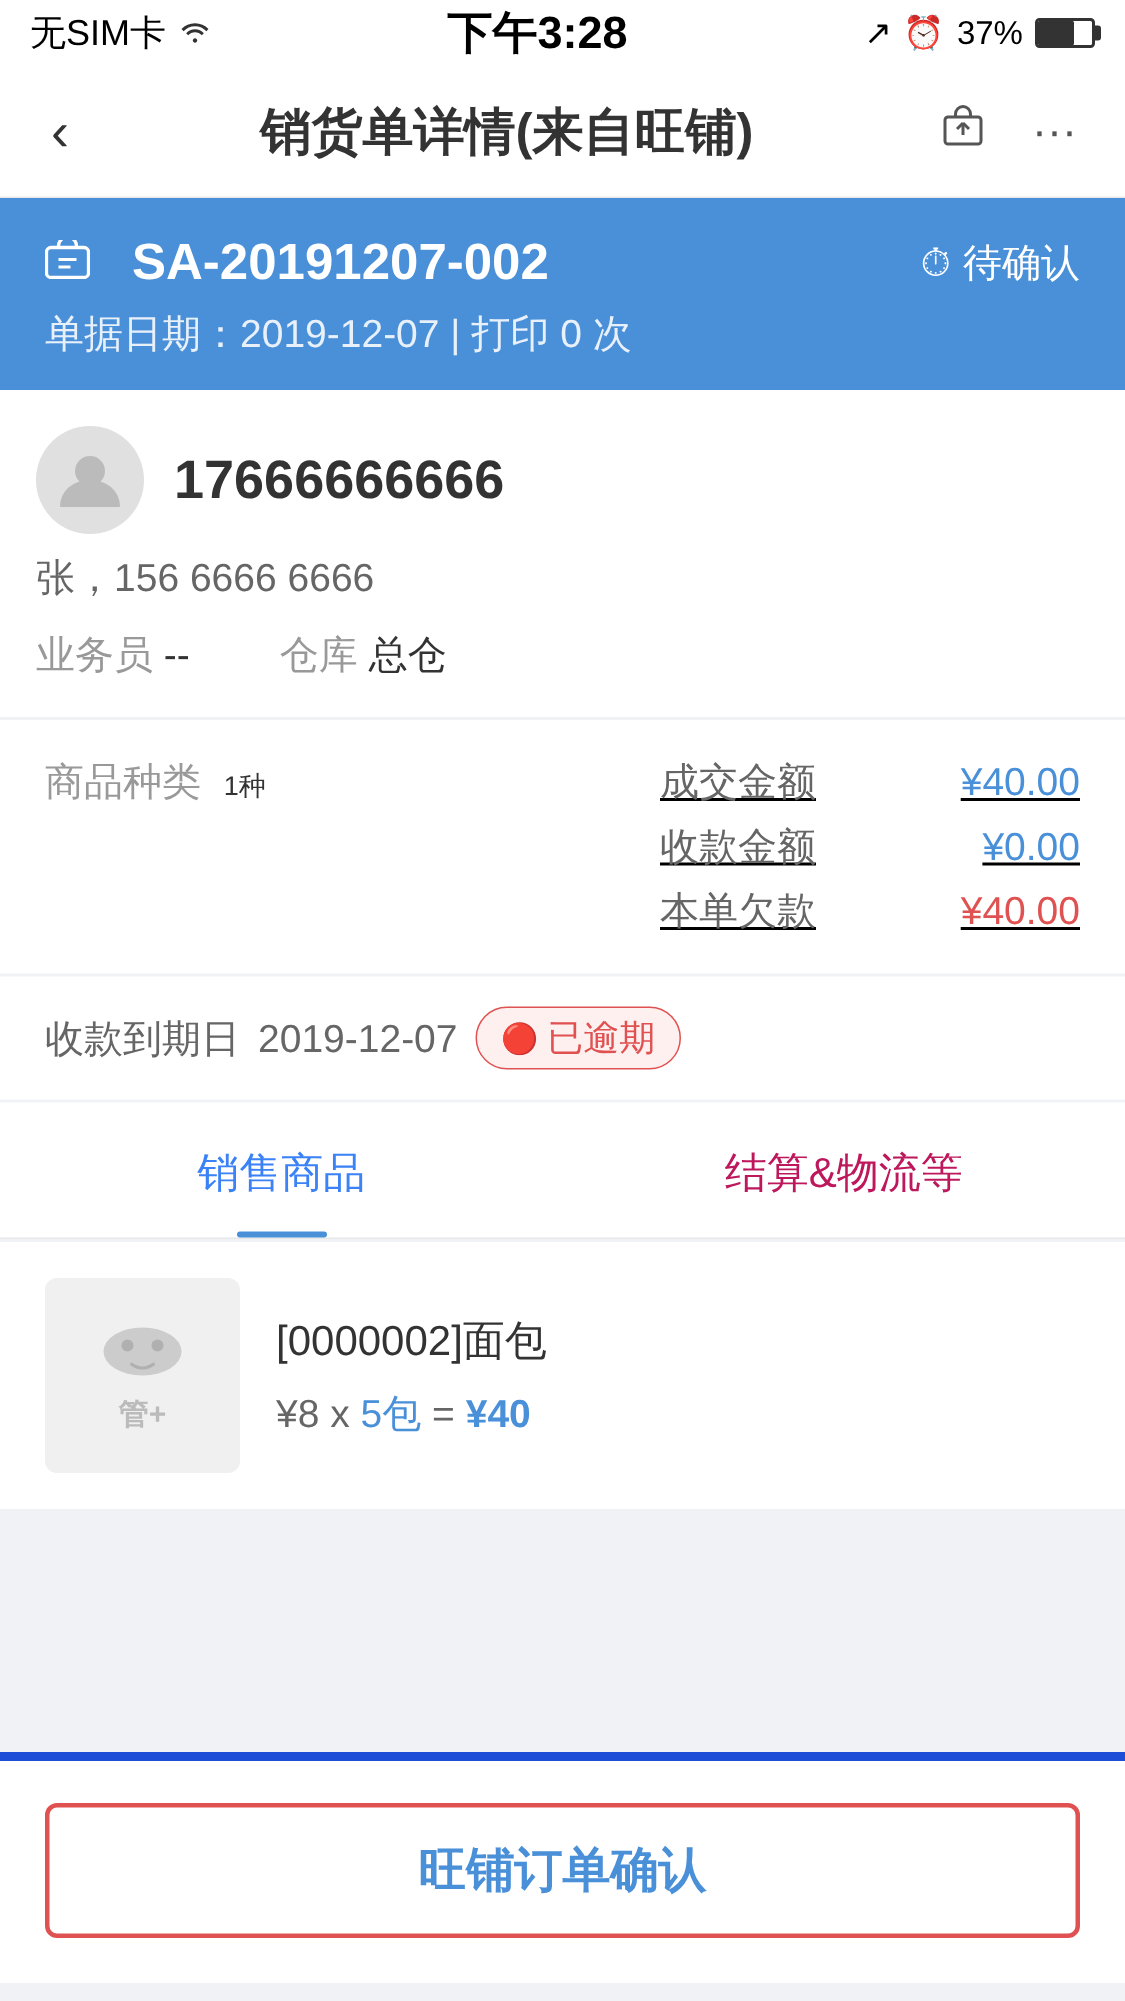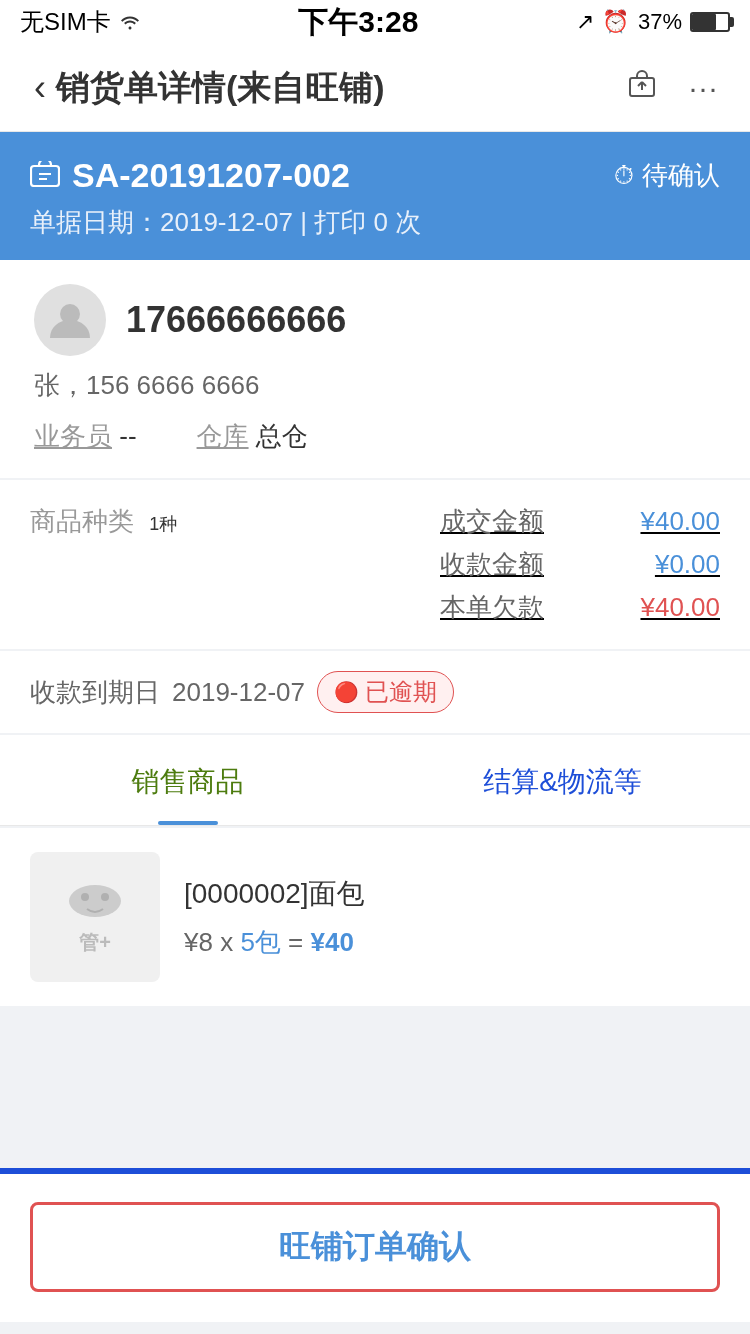--- a/index.html
+++ b/index.html
@@ -36,56 +36,56 @@
     .nav-bar {
       background: #fff;
       height: 88px;
       display: flex;
       align-items: center;
       justify-content: space-between;
       padding: 0 24px;
       border-bottom: 1px solid #e8e8e8;
     }
     .nav-back { font-size: 36px; color: #333; padding: 10px; cursor: pointer; }
-    .nav-title { font-size: 34px; font-weight: 600; color: #333; flex: 1; }
+    .nav-title { font-size: 34px; font-weight: 600; color: #333; flex: 1; text-align: center; }
     .nav-actions { display: flex; align-items: center; gap: 16px; }
     .nav-action-icon { font-size: 30px; color: #555; padding: 8px; cursor: pointer; }
 
     
     .order-banner {
       background: #4a90d9;
       padding: 24px 30px 20px;
     }
     .order-banner-top {
       display: flex;
       align-items: center;
       justify-content: space-between;
       margin-bottom: 10px;
     }
     .order-id {
       display: flex;
       align-items: center;
-      gap: 12px;
+      gap: 28px;
       font-size: 34px;
       font-weight: 700;
       color: #fff;
     }
     .order-status {
       display: flex;
       align-items: center;
       gap: 8px;
       font-size: 26px;
       color: #fff;
     }
     .order-date { font-size: 26px; color: #e8f0fa; }
 
     
     .customer-card {
       background: #fff;
-      padding: 24px 34px;
+      padding: 24px 24px;
       margin-bottom: 2px;
     }
     .customer-row {
       display: flex;
       align-items: center;
       gap: 20px;
       margin-bottom: 12px;
     }
     .avatar {
       width: 72px;
@@ -101,21 +101,21 @@
     }
     .customer-phone { font-size: 36px; font-weight: 600; color: #333; }
     .customer-name { font-size: 26px; color: #666; margin-bottom: 16px; }
     .customer-meta {
       display: flex;
       align-items: center;
       gap: 60px;
       font-size: 26px;
       color: #666;
     }
-    .meta-label { color: #999; text-decoration: underline; }
+    .meta-label { color: #999; }
     .meta-value { color: #333; }
 
     
     .summary-card {
       background: #fff;
       padding: 24px 30px;
       margin-bottom: 2px;
     }
     .summary-row {
       display: flex;
@@ -160,26 +160,26 @@
       background: #fff;
       display: flex;
       border-bottom: 1px solid #e8e8e8;
       margin-bottom: 2px;
     }
     .tab {
       flex: 1;
       text-align: center;
       padding: 28px 0 24px;
       font-size: 28px;
-      color: #1d4ed8;
+      color: #be185d;
       position: relative;
       cursor: pointer;
     }
     .tab.active {
-      color: #4d7c0f;
+      color: #3b82f6;
     }
     .tab.active::after {
       content: '';
       position: absolute;
       bottom: 0;
       left: 50%;
       transform: translateX(-50%);
       width: 60px;
       height: 4px;
       background: #4a90d9;

